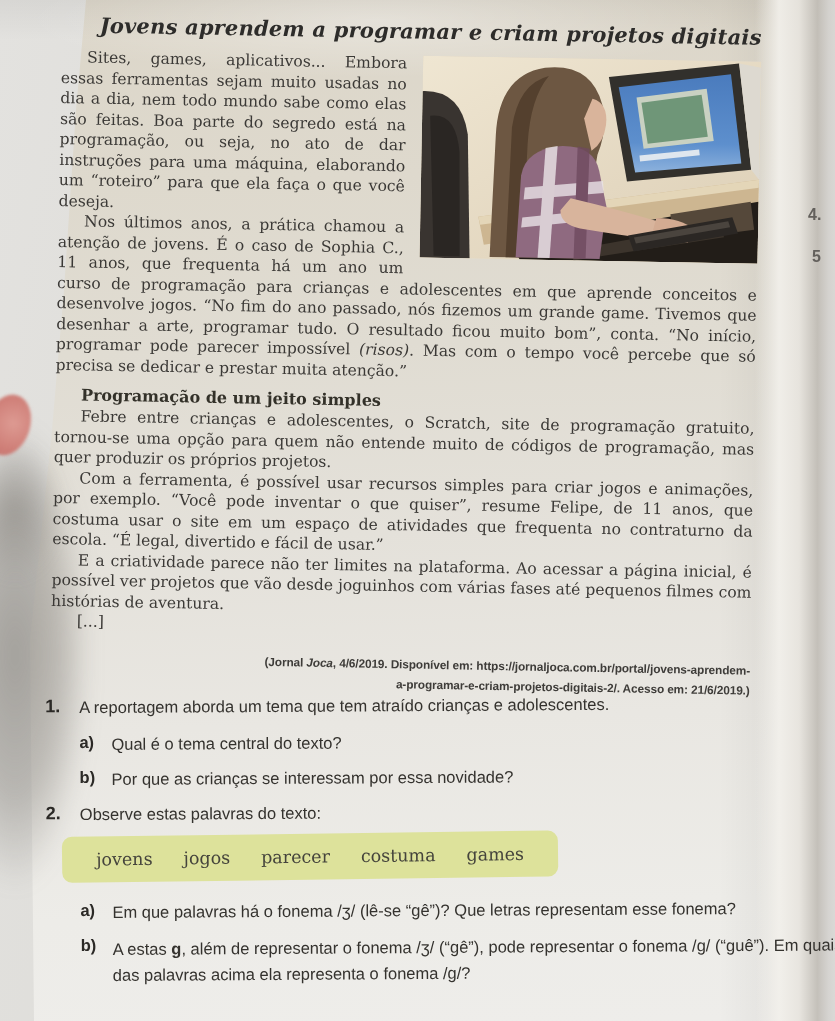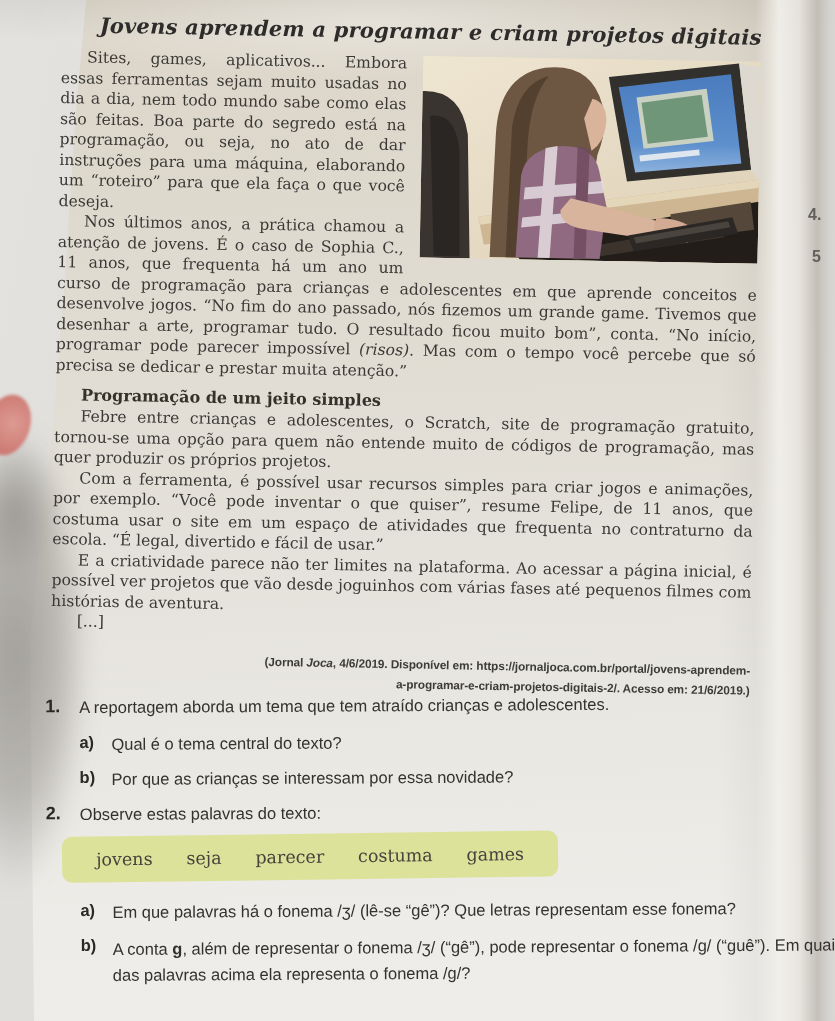--- a/index.html
+++ b/index.html
@@ -152,28 +152,28 @@
     <div class="sub">
       <span class="qletter">b)</span>
       <span class="qtext">Por que as crianças se interessam por essa novidade?</span>
     </div>
     <div class="q" style="margin-bottom:10px">
       <span class="qnum">2.</span>
       <span class="qtext">Observe estas palavras do texto:</span>
     </div>
     <div class="word-bank">
       <span>jovens</span>
-      <span>seja</span>
+      <span>jogos</span>
       <span>parecer</span>
       <span>costuma</span>
       <span class="it">games</span>
     </div>
     <div class="sub">
       <span class="qletter">a)</span>
       <span class="qtext">Em que palavras há o fonema /ʒ/ (lê-se “gê”)? Que letras representam esse fonema?</span>
     </div>
     <div class="sub">
       <span class="qletter">b)</span>
-      <span class="qtext prewrap"><span>A conta </span><span class="boldg">g</span><span>, além de representar o fonema /ʒ/ (“gê”), pode representar o fonema /g/ (“guê”). Em quais
+      <span class="qtext prewrap"><span>A estas </span><span class="boldg">g</span><span>, além de representar o fonema /ʒ/ (“gê”), pode representar o fonema /g/ (“guê”). Em quais
 das palavras acima ela representa o fonema /g/?</span></span>
     </div>
   </div>
 </div>
 
 </body></html>

